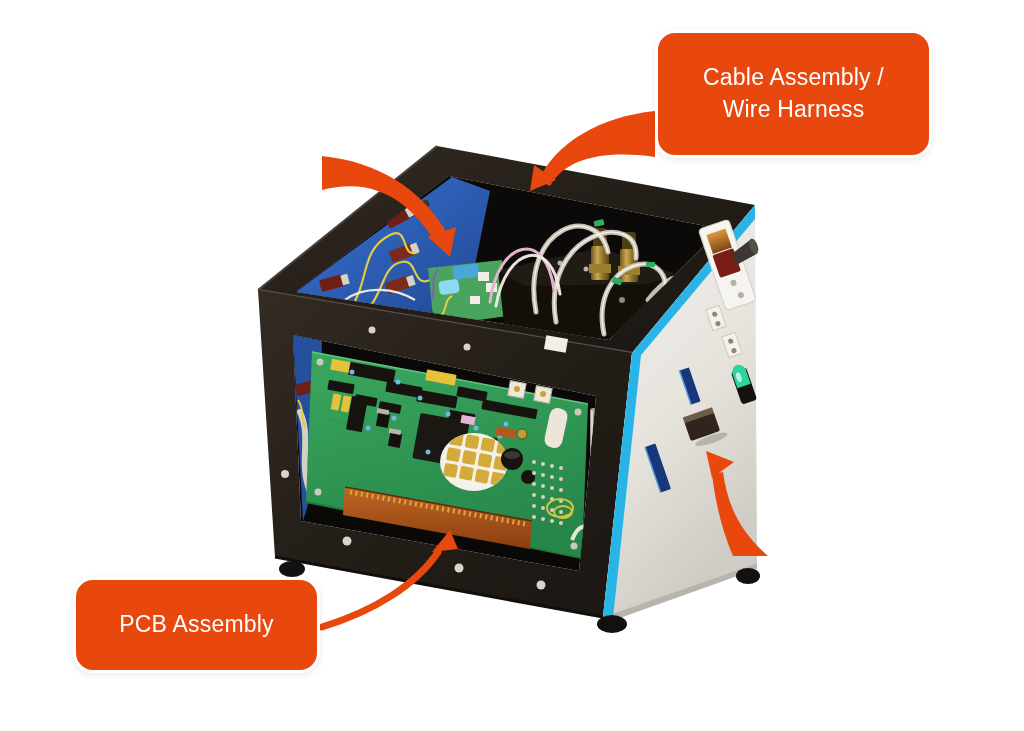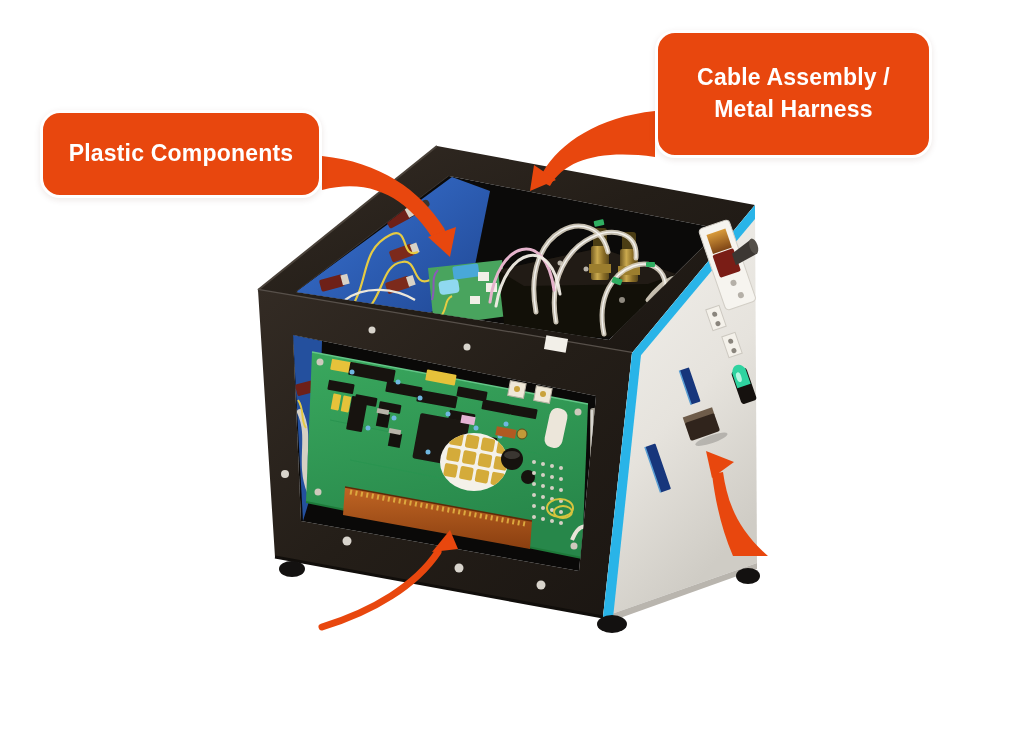--- a/index.html
+++ b/index.html
@@ -8,21 +8,21 @@
   .stage svg{position:absolute;left:0;top:0;}
   .callout{
     position:absolute;
     background:var(--accent,#E8470E);
     border:3px solid #ffffff;
     border-radius:20px;
     box-sizing:border-box;
     display:flex;flex-direction:column;align-items:center;justify-content:center;
     text-align:center;
     color:#ffffff;
-    font-weight:700;
+    font-weight:400;
     font-size:23px;
     line-height:1.38;
     letter-spacing:.2px;
     box-shadow:0 2px 6px rgba(80,30,5,.10);
   }
   .callout.plastic{left:40px;top:110px;width:282px;height:88px;}
   .callout.cable{left:655px;top:30px;width:277px;height:128px;}
   .callout.pcb{left:73px;top:577px;width:247px;height:96px;}
   .callout.metal{left:712px;top:553px;width:283px;height:95px;}
 </style>
@@ -410,24 +410,24 @@
         <path d="M322,627 C374,611 416,585 438,552" stroke="#E8470E" style="stroke:var(--accent,#E8470E)" stroke-width="7" fill="none" stroke-linecap="round"></path>
         <polygon points="450,530 432,552 458,549"></polygon>
       </g>
       <g>
         <path d="M733,556 C721,528 715,499 712,474 L723,472 C727,499 735,527 768,556 Z"></path>
         <polygon points="706,451 712,478 734,462"></polygon>
       </g>
     </g>
   </svg>
 
-  <div class="callout plastic">
-    <span>Plastic Components</span>
-  </div>
 
   <div class="callout cable">
     <span>Cable Assembly /</span>
-    <span>Metal Harness</span>
+    <span>Wire Harness</span>
   </div>
 
+  <div class="callout pcb">
+    <span>PCB Assembly</span>
+  </div>
 
 
 </div>
 
 </body></html>

